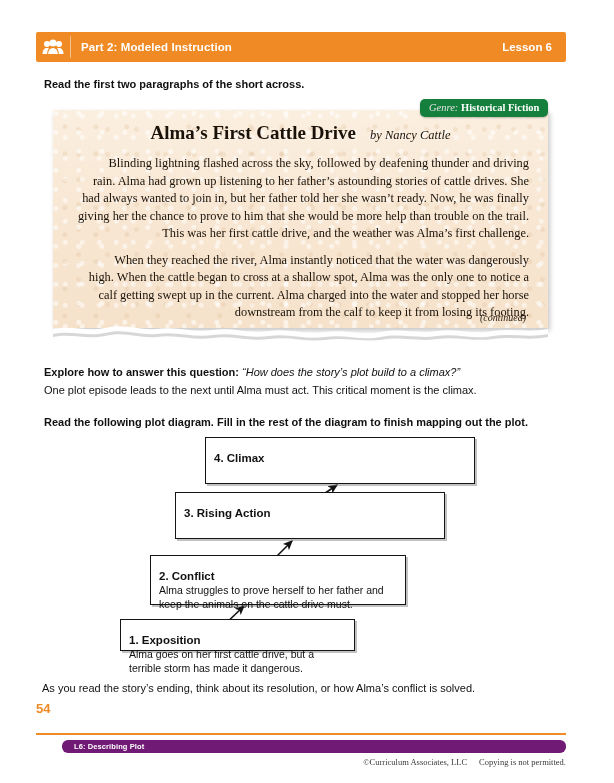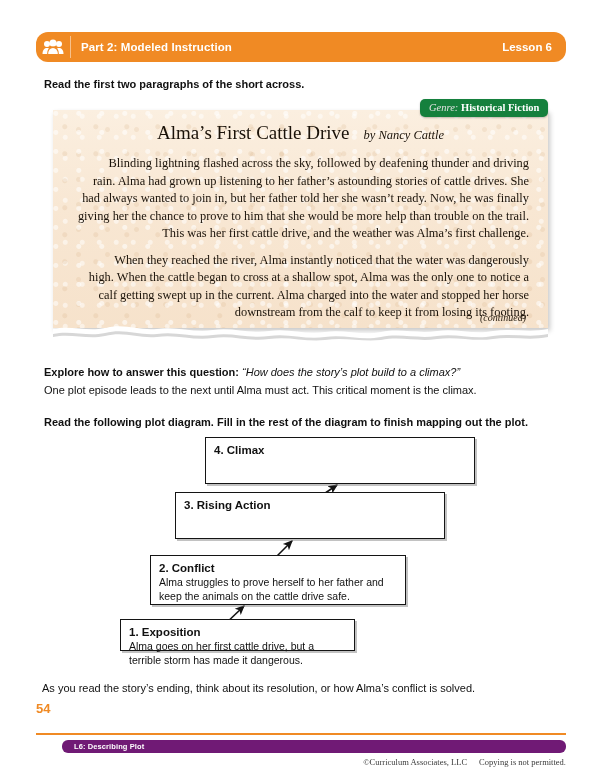--- a/index.html
+++ b/index.html
@@ -9,21 +9,21 @@
     font-family:"Liberation Sans", sans-serif;
     color:#1a1a1a;
     position:relative;
     overflow:hidden;
   }
   .page{position:relative;width:614px;height:783px;}
 
   
   .banner{
     position:absolute;left:36px;top:32px;width:530px;height:30px;
-    background:#f08a24;border-radius:12px;
+    background:#f08a24;border-radius:2px;
     display:flex;align-items:center;
   }
   .banner-icon{
     width:34px;height:30px;display:flex;align-items:center;justify-content:center;
     flex:0 0 34px;
   }
   .banner-divider{
     width:1px;height:22px;background:#f7c18c;flex:0 0 1px;margin-right:10px;
   }
   .banner-title{
@@ -86,21 +86,21 @@
   .torn{
     position:absolute;left:0;bottom:0;width:495px;height:22px;overflow:hidden;
   }
   .torn svg{display:block;}
 
   .story-title-row{
     position:absolute;left:0;top:12px;width:495px;text-align:center;
   }
   .story-title{
     font-family:"Liberation Serif", serif;
-    font-size:19px;font-weight:normal;color:#1a1209;
+    font-size:19px;font-weight:bold;color:#1a1209;
     display:inline-block;vertical-align:baseline;
   }
   .story-byline{
     font-family:"Liberation Serif", serif;
     font-size:12.5px;font-style:italic;color:#1a1209;
     display:inline-block;vertical-align:baseline;margin-left:14px;
   }
   .story-body{
     position:absolute;left:24px;top:45px;width:452px;
     font-family:"Liberation Serif", serif;
@@ -115,21 +115,21 @@
   }
   .pbox{
     position:absolute;
     background:#ffffff;
     border:1.6px solid #141414;
     box-shadow:2px 2px 0 rgba(120,120,120,.45);
     box-sizing:border-box;
     padding:5px 7px 4px 8px;
   }
   .pbox .pb-title{
-    font-size:11.5px;font-weight:bold;color:#111;line-height:14px;
+    font-size:11.5px;font-weight:bold;color:#111;line-height:14px;margin-top:8px;
   }
   .pbox .pb-text{
     font-size:10.5px;color:#111;line-height:13.5px;margin-top:1px;
   }
   #box-climax{left:205px;top:437px;width:270px;height:47px;}
   #box-rising{left:175px;top:492px;width:270px;height:47px;}
   #box-conflict{left:150px;top:555px;width:256px;height:50px;}
   #box-exposition{left:120px;top:619px;width:235px;height:32px;}
 
   .arrow-layer{position:absolute;left:0;top:0;width:614px;height:783px;}
@@ -241,21 +241,21 @@
     <div class="pb-text"></div>
   </div>
 
   <div class="pbox" id="box-rising">
     <div class="pb-title">3. Rising Action</div>
     <div class="pb-text"></div>
   </div>
 
   <div class="pbox" id="box-conflict">
     <div class="pb-title">2. Conflict</div>
-    <div class="pb-text">Alma struggles to prove herself to her father and keep the animals on the cattle drive safe.</div>
+    <div class="pb-text">Alma struggles to prove herself to her father and keep the animals on the cattle drive must.</div>
   </div>
 
   <div class="pbox" id="box-exposition">
     <div class="pb-title">1. Exposition</div>
     <div class="pb-text">Alma goes on her first cattle drive, but a terrible storm has made it dangerous.</div>
   </div>
 
   <div class="closing-line">As you read the story’s ending, think about its resolution, or how Alma’s conflict is solved.</div>
 
   <div class="footer-rule"></div>

